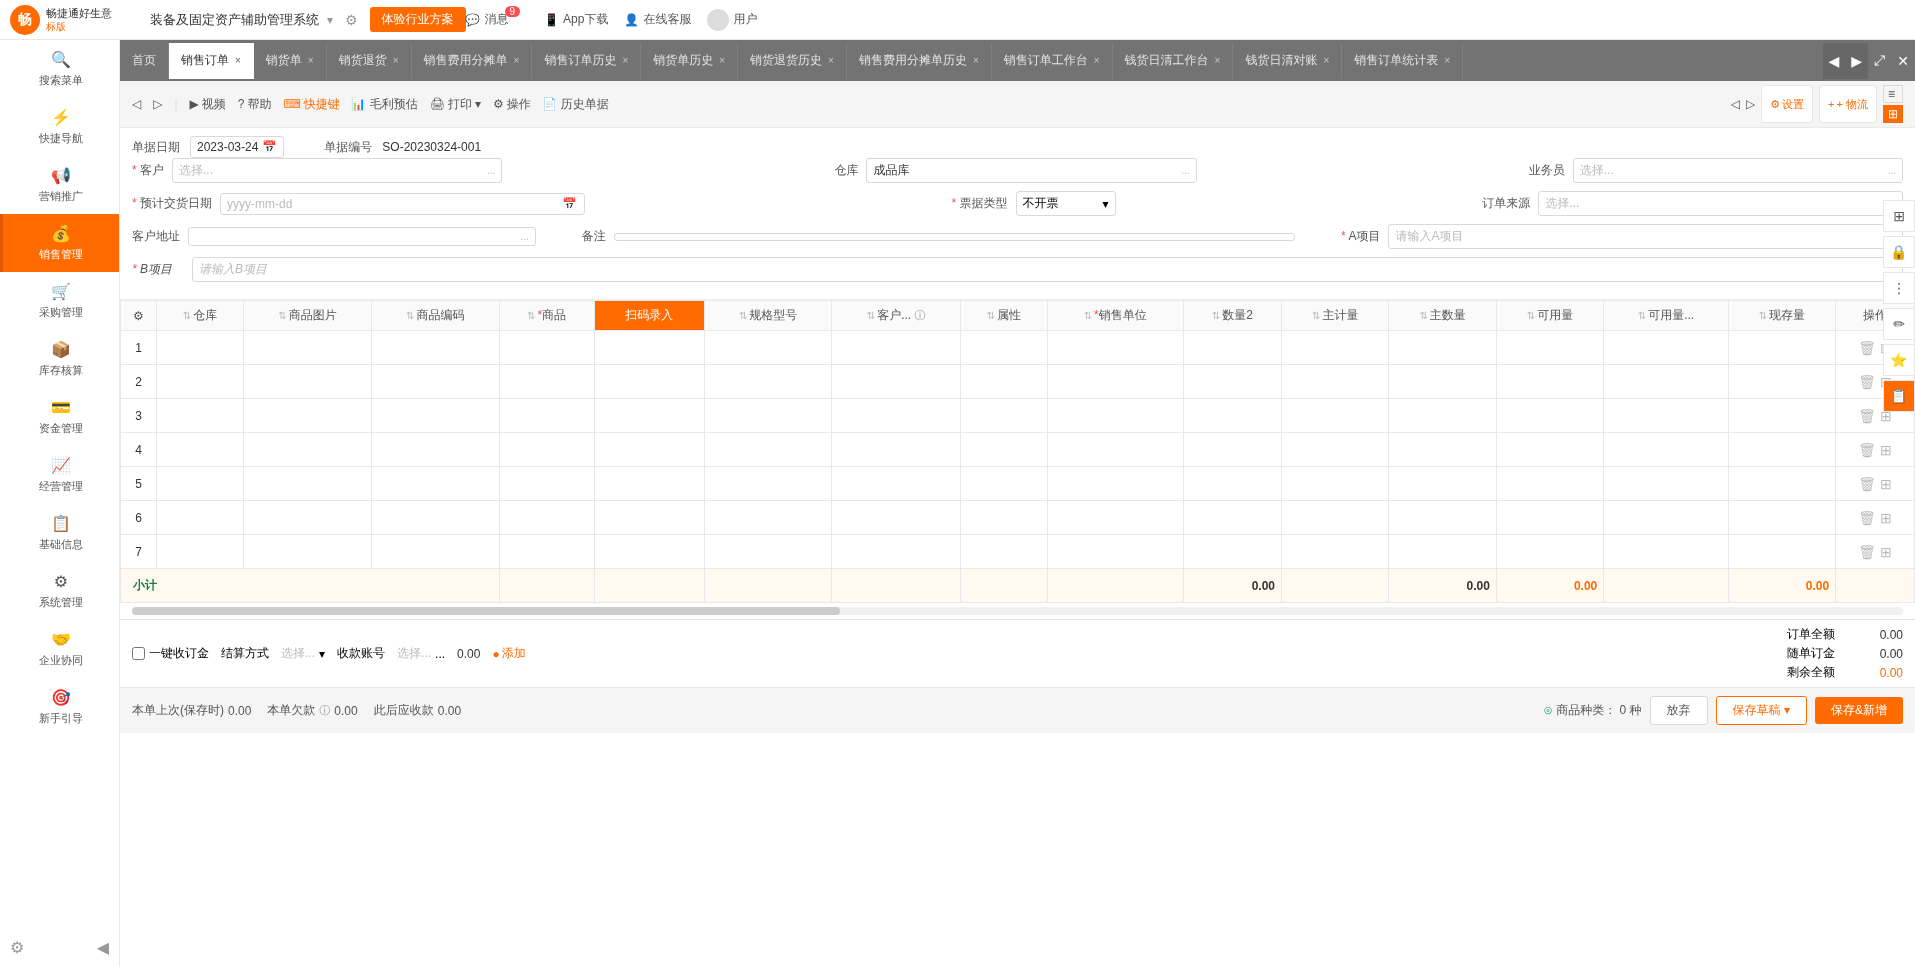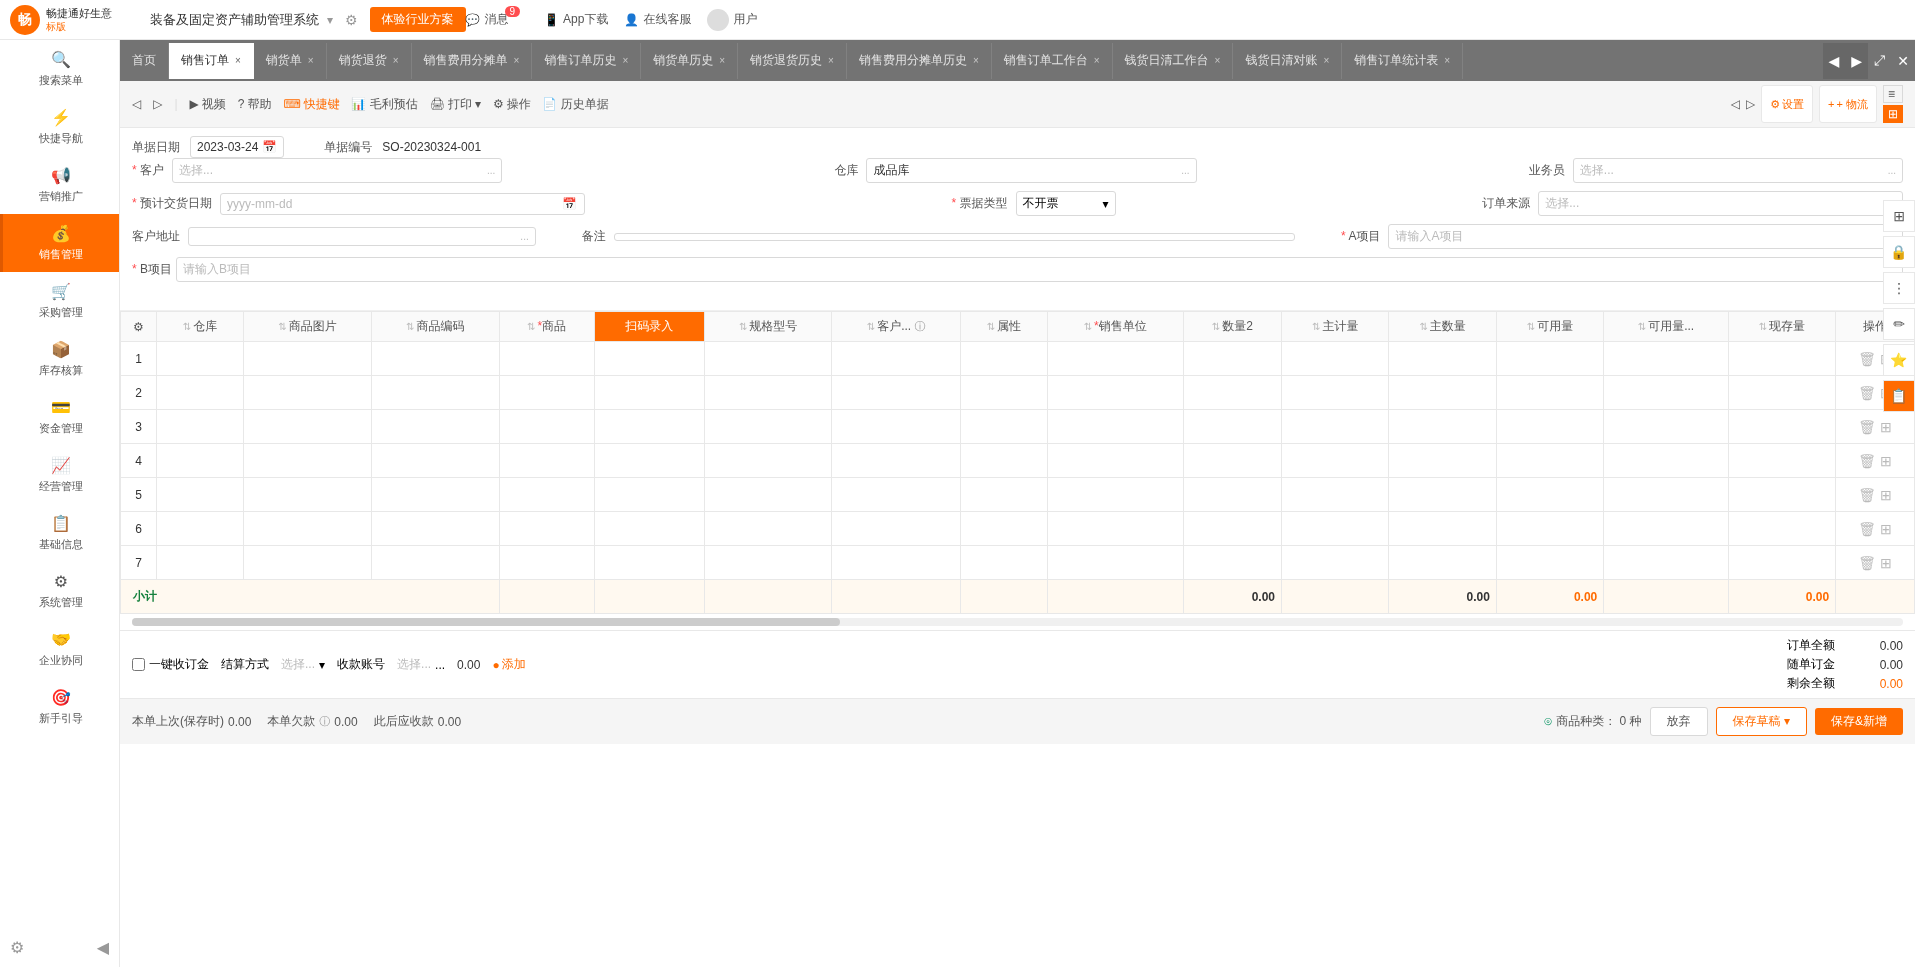--- a/index.html
+++ b/index.html
@@ -700,21 +700,21 @@
           <span class="form-cell-label">备注</span>
           <div class="form-cell-input" style="min-width:240px;flex:2;">
           </div>
           <div style="flex:1;max-width:30px;"></div>
           <span class="form-cell-label req">A项目</span>
           <div class="form-cell-input" style="min-width:200px;flex:1.5;">
             <span style="color:#bbb;">请输入A项目</span>
           </div>
         </div>
 
-        <div style="display:flex;align-items:center;gap:4px;margin-bottom:20px;">
+        <div style="display:flex;align-items:center;gap:20px;margin-bottom:9px;font-style:italic;">
           <span class="form-cell-label req">B项目</span>
           <div class="form-cell-input" style="min-width:240px;">
             <span style="color:#bbb;">请输入B项目</span>
           </div>
         </div>
       </div>
 
 
       <div class="table-container">
         <table class="data-table">

